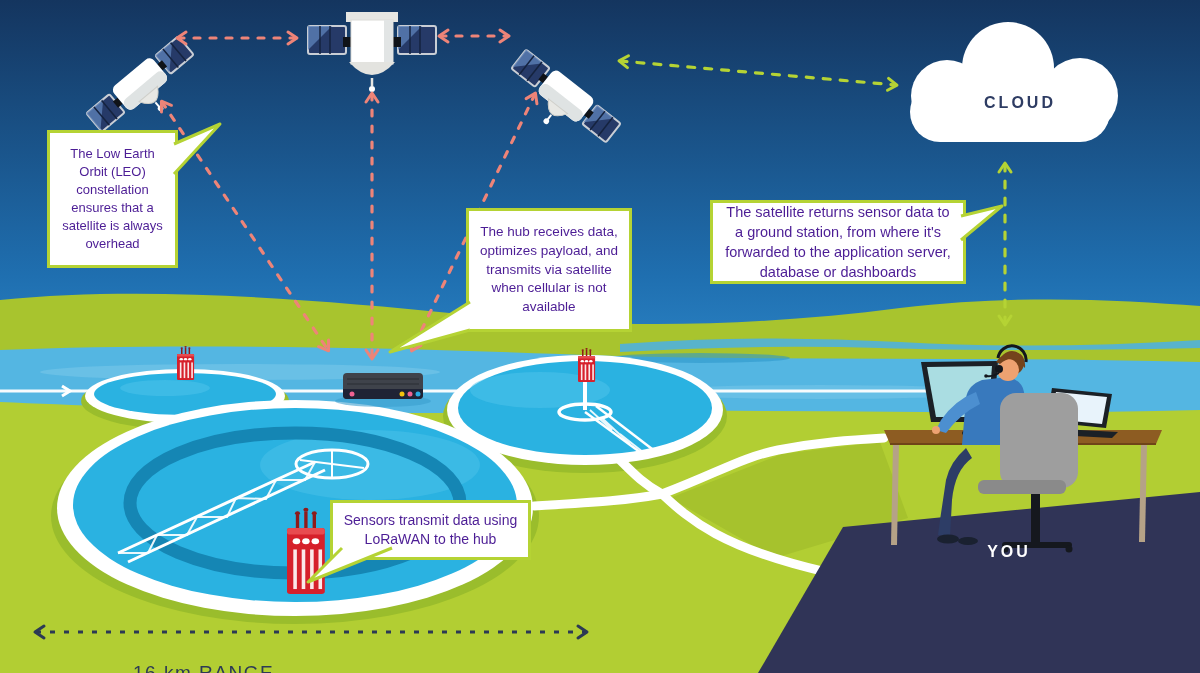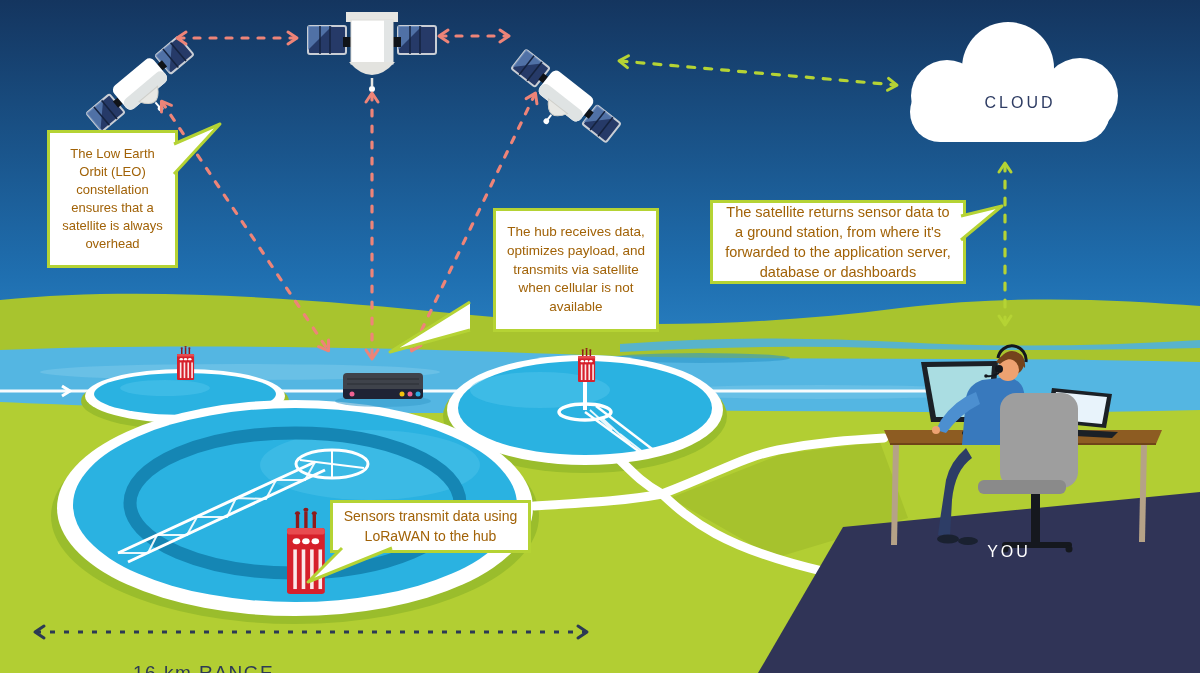--- a/index.html
+++ b/index.html
@@ -1,27 +1,27 @@
 <!DOCTYPE html>
 <html><head>
 <meta charset="utf-8">
 <style>
   html,body{margin:0;padding:0;background:#0e2747;font-family:"Liberation Sans",sans-serif;}
   #stage{position:relative;width:1200px;height:673px;overflow:hidden;background:#1d6fb1;}
   #scene{position:absolute;left:0;top:0;z-index:1;}
   .callout{position:absolute;z-index:2;box-sizing:border-box;background:#fff;border:3px solid #b5d334;
-           color:#a16207;text-align:center;display:flex;align-items:center;justify-content:center;
+           color:#4c1d95;text-align:center;display:flex;align-items:center;justify-content:center;
            line-height:1.38;font-family:"Liberation Sans",sans-serif;}
   .callout .txt{width:100%;}
   #callout-leo{left:47px;top:130px;width:131px;height:138px;font-size:13px;padding:4px 5px;}
-  #callout-hub{left:493px;top:208px;width:166px;height:124px;font-size:13.5px;padding:6px 8px;align-items:center;}
+  #callout-hub{left:466px;top:208px;width:166px;height:124px;font-size:13.5px;padding:6px 8px;align-items:center;}
   #callout-satret{left:710px;top:200px;width:256px;height:84px;font-size:14.5px;padding:6px 10px;}
-  #callout-sensors{left:330px;top:500px;width:201px;height:53px;font-size:14px;padding:4px 6px;}
+  #callout-sensors{left:330px;top:500px;width:201px;height:60px;font-size:14px;padding:4px 6px;}
   #tails{position:absolute;left:0;top:0;z-index:3;pointer-events:none;}
-  .plainlabel{position:absolute;z-index:2;text-align:center;letter-spacing:3px;font-weight:400;}
+  .plainlabel{position:absolute;z-index:2;text-align:center;letter-spacing:3px;font-weight:700;}
   #cloud-label{left:952px;top:94px;width:136px;font-size:16px;color:#2e3c63;}
   #you-label{left:957px;top:543px;width:104px;font-size:16px;color:#ffffff;}
   #range{position:absolute;z-index:2;left:133px;top:638px;display:flex;align-items:center;}
   #range-text{font-size:19px;letter-spacing:1.5px;color:#2c3a55;font-weight:400;}
   #lora-logo{position:relative;font-size:26px;font-weight:800;color:#1f2840;line-height:1;padding:0 2px;margin-top:44px;}
   .arcs{position:absolute;width:26px;height:12px;}
   #lora-arcs-top{left:6px;top:-11px;}
   #lora-arcs-bottom{right:0px;bottom:-11px;}
 </style>
 </head>

